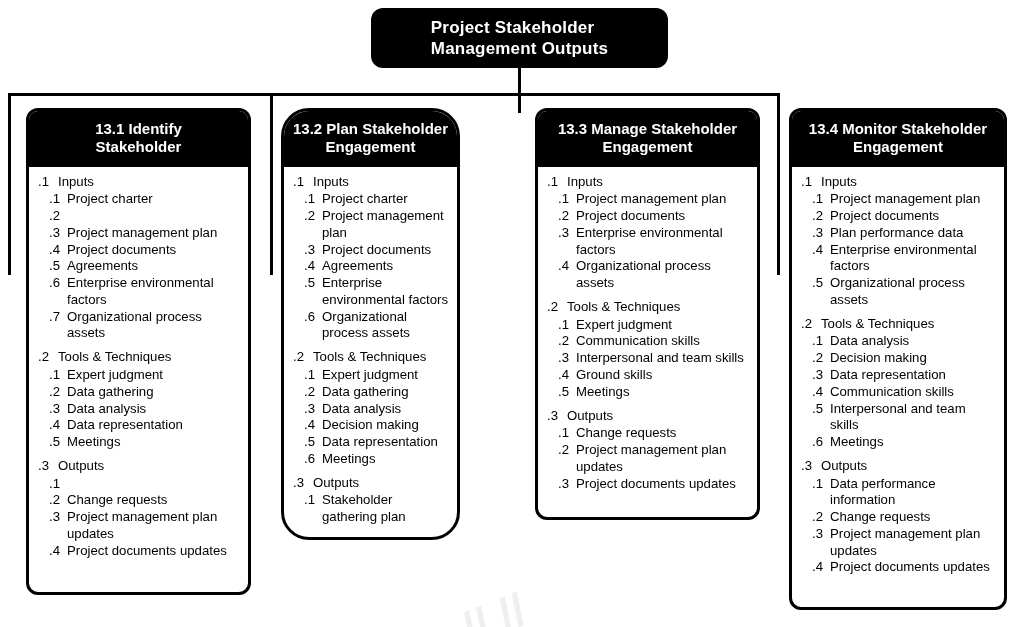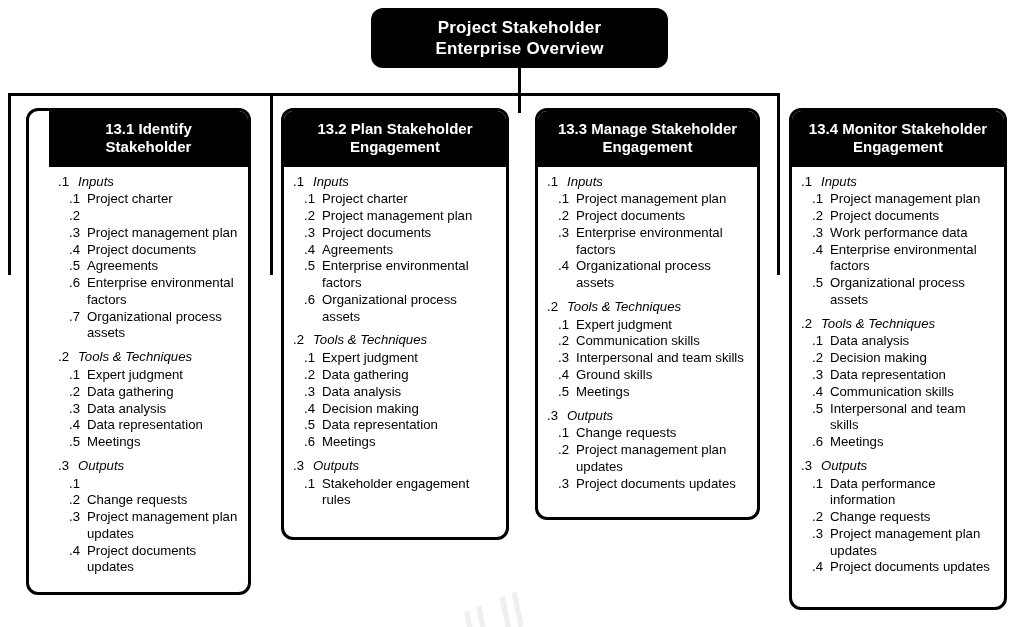--- a/index.html
+++ b/index.html
@@ -22,21 +22,21 @@
     left: 371px;
     top: 8px;
     width: 297px;
     height: 60px;
     background: #000000;
     color: #ffffff;
     border-radius: 12px;
     display: flex;
     align-items: center;
     justify-content: center;
-    text-align: center;
+    text-align: left;
     font-weight: bold;
     font-size: 17px;
     line-height: 1.25;
     letter-spacing: .2px;
   }
 
   
   .conn {
     position: absolute;
     background: #000000;
@@ -78,37 +78,37 @@
   .group { margin-bottom: 7px; }
   .group:last-child { margin-bottom: 0; }
   .group-title {
     display: flex;
     margin-bottom: 1px;
   }
   .group-num {
     width: 20px;
     flex: 0 0 20px;
   }
-  .group-label { flex: 1 1 auto; font-style: italic; }
+  .group-label { flex: 1 1 auto; }
 
   .items { margin: 0; padding: 0; list-style: none; }
   .item {
     display: flex;
     padding-left: 11px;
     margin-bottom: 0px;
   }
   .item-num {
     width: 18px;
     flex: 0 0 18px;
   }
   .item-text { flex: 1 1 auto; }
 
   
-  #box-13-1 { left: 26px;  top: 108px; width: 225px; height: 487px; padding-left: 20px; }
-  #box-13-2 { left: 281px; top: 108px; width: 228px; height: 432px; }
+  #box-13-1 { left: 26px;  top: 108px; width: 225px; height: 487px; }
+  #box-13-2 { left: 281px; top: 108px; width: 179px; height: 432px; border-radius: 28px; }
   #box-13-3 { left: 535px; top: 108px; width: 225px; height: 412px; }
   #box-13-4 { left: 789px; top: 108px; width: 218px; height: 502px; }
 
   
   .watermark {
     position: absolute;
     color: #efefef;
     font-size: 46px;
     font-weight: bold;
     pointer-events: none;
@@ -116,21 +116,21 @@
   }
   #wm-1 { left: 975px; top: 172px; transform: rotate(-22deg); }
   #wm-2 { left: 462px; top: 592px; transform: rotate(-22deg); }
 </style>
 </head>
 <body>
 
 <div id="overview-title">
   <div>
     <div>Project Stakeholder</div>
-    <div>Enterprise Overview</div>
+    <div>Management Outputs</div>
   </div>
 </div>
 
 <div class="conn" id="conn-title-stub"></div>
 <div class="conn" id="conn-bus"></div>
 <div class="conn" id="conn-drop-1"></div>
 <div class="conn" id="conn-drop-2"></div>
 <div class="conn" id="conn-drop-3"></div>
 <div class="conn" id="conn-drop-4"></div>
 
@@ -303,21 +303,21 @@
         </ul>
       </div>
       <div class="group">
         <div class="group-title">
           <span class="group-num">.3</span>
           <span class="group-label">Outputs</span>
         </div>
         <ul class="items">
           <li class="item">
             <span class="item-num">.1</span>
-            <span class="item-text">Stakeholder engagement rules</span>
+            <span class="item-text">Stakeholder gathering plan</span>
           </li>
         </ul>
       </div>
     </div>
 </div>
 
 <div class="box" id="box-13-3">
   <div class="box-header">
     <div>13.3 Manage Stakeholder</div>
     <div>Engagement</div>
@@ -413,21 +413,21 @@
           <li class="item">
             <span class="item-num">.1</span>
             <span class="item-text">Project management plan</span>
           </li>
           <li class="item">
             <span class="item-num">.2</span>
             <span class="item-text">Project documents</span>
           </li>
           <li class="item">
             <span class="item-num">.3</span>
-            <span class="item-text">Work performance data</span>
+            <span class="item-text">Plan performance data</span>
           </li>
           <li class="item">
             <span class="item-num">.4</span>
             <span class="item-text">Enterprise environmental factors</span>
           </li>
           <li class="item">
             <span class="item-num">.5</span>
             <span class="item-text">Organizational process assets</span>
           </li>
         </ul>

